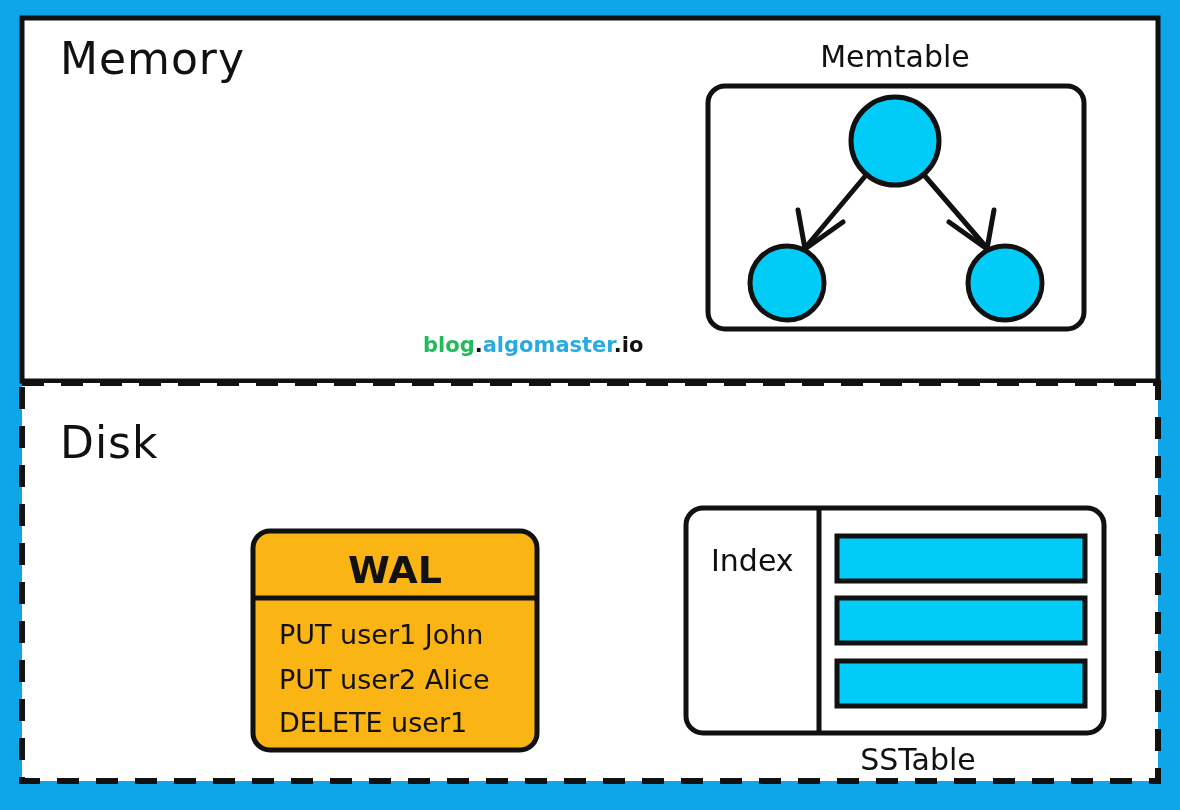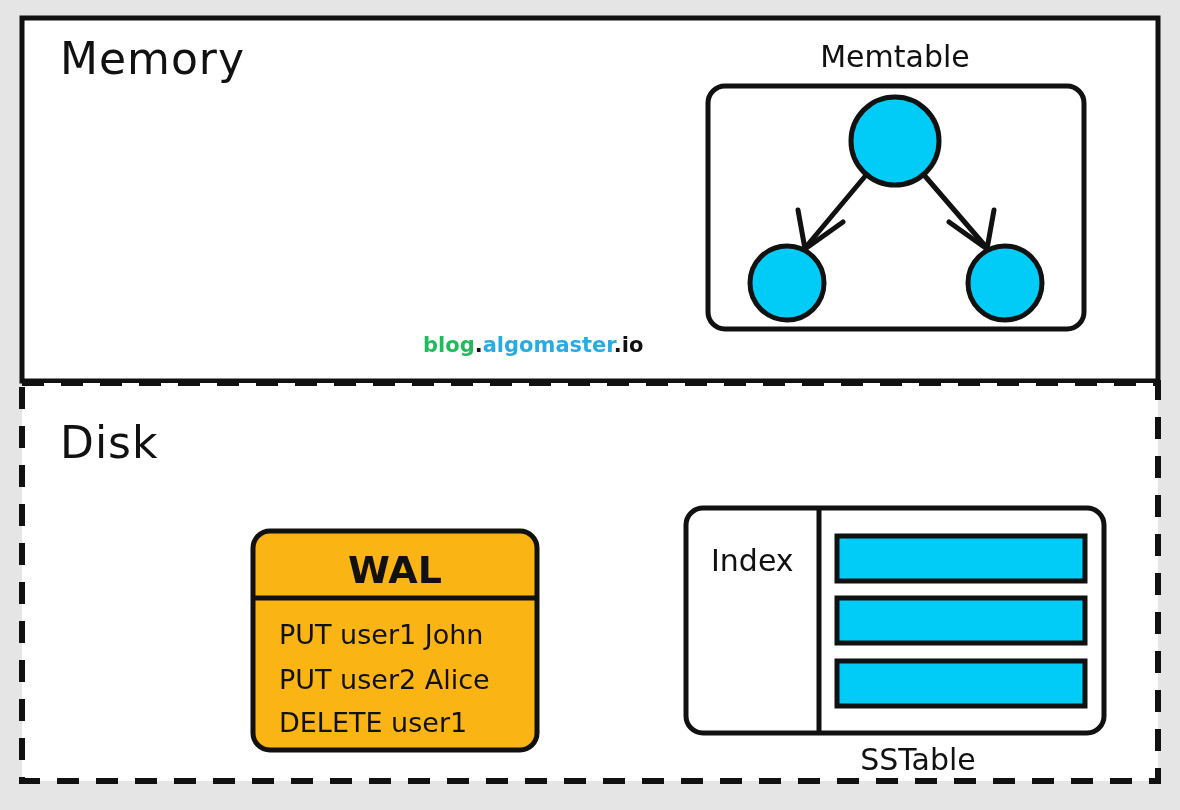--- a/index.html
+++ b/index.html
@@ -11,21 +11,21 @@
   body {
     width: 1180px;
     height: 810px;
     font-family: "DejaVu Sans", sans-serif;
     overflow: hidden;
   }
   #canvas {
     position: relative;
     width: 1180px;
     height: 810px;
-    background: #e5e5e5;
+    background: #0ea5e9;
   }
   svg.layer {
     position: absolute;
     top: 0;
     left: 0;
     width: 1180px;
     height: 810px;
   }
   .hand-text {
     font-family: "DejaVu Sans", sans-serif;

